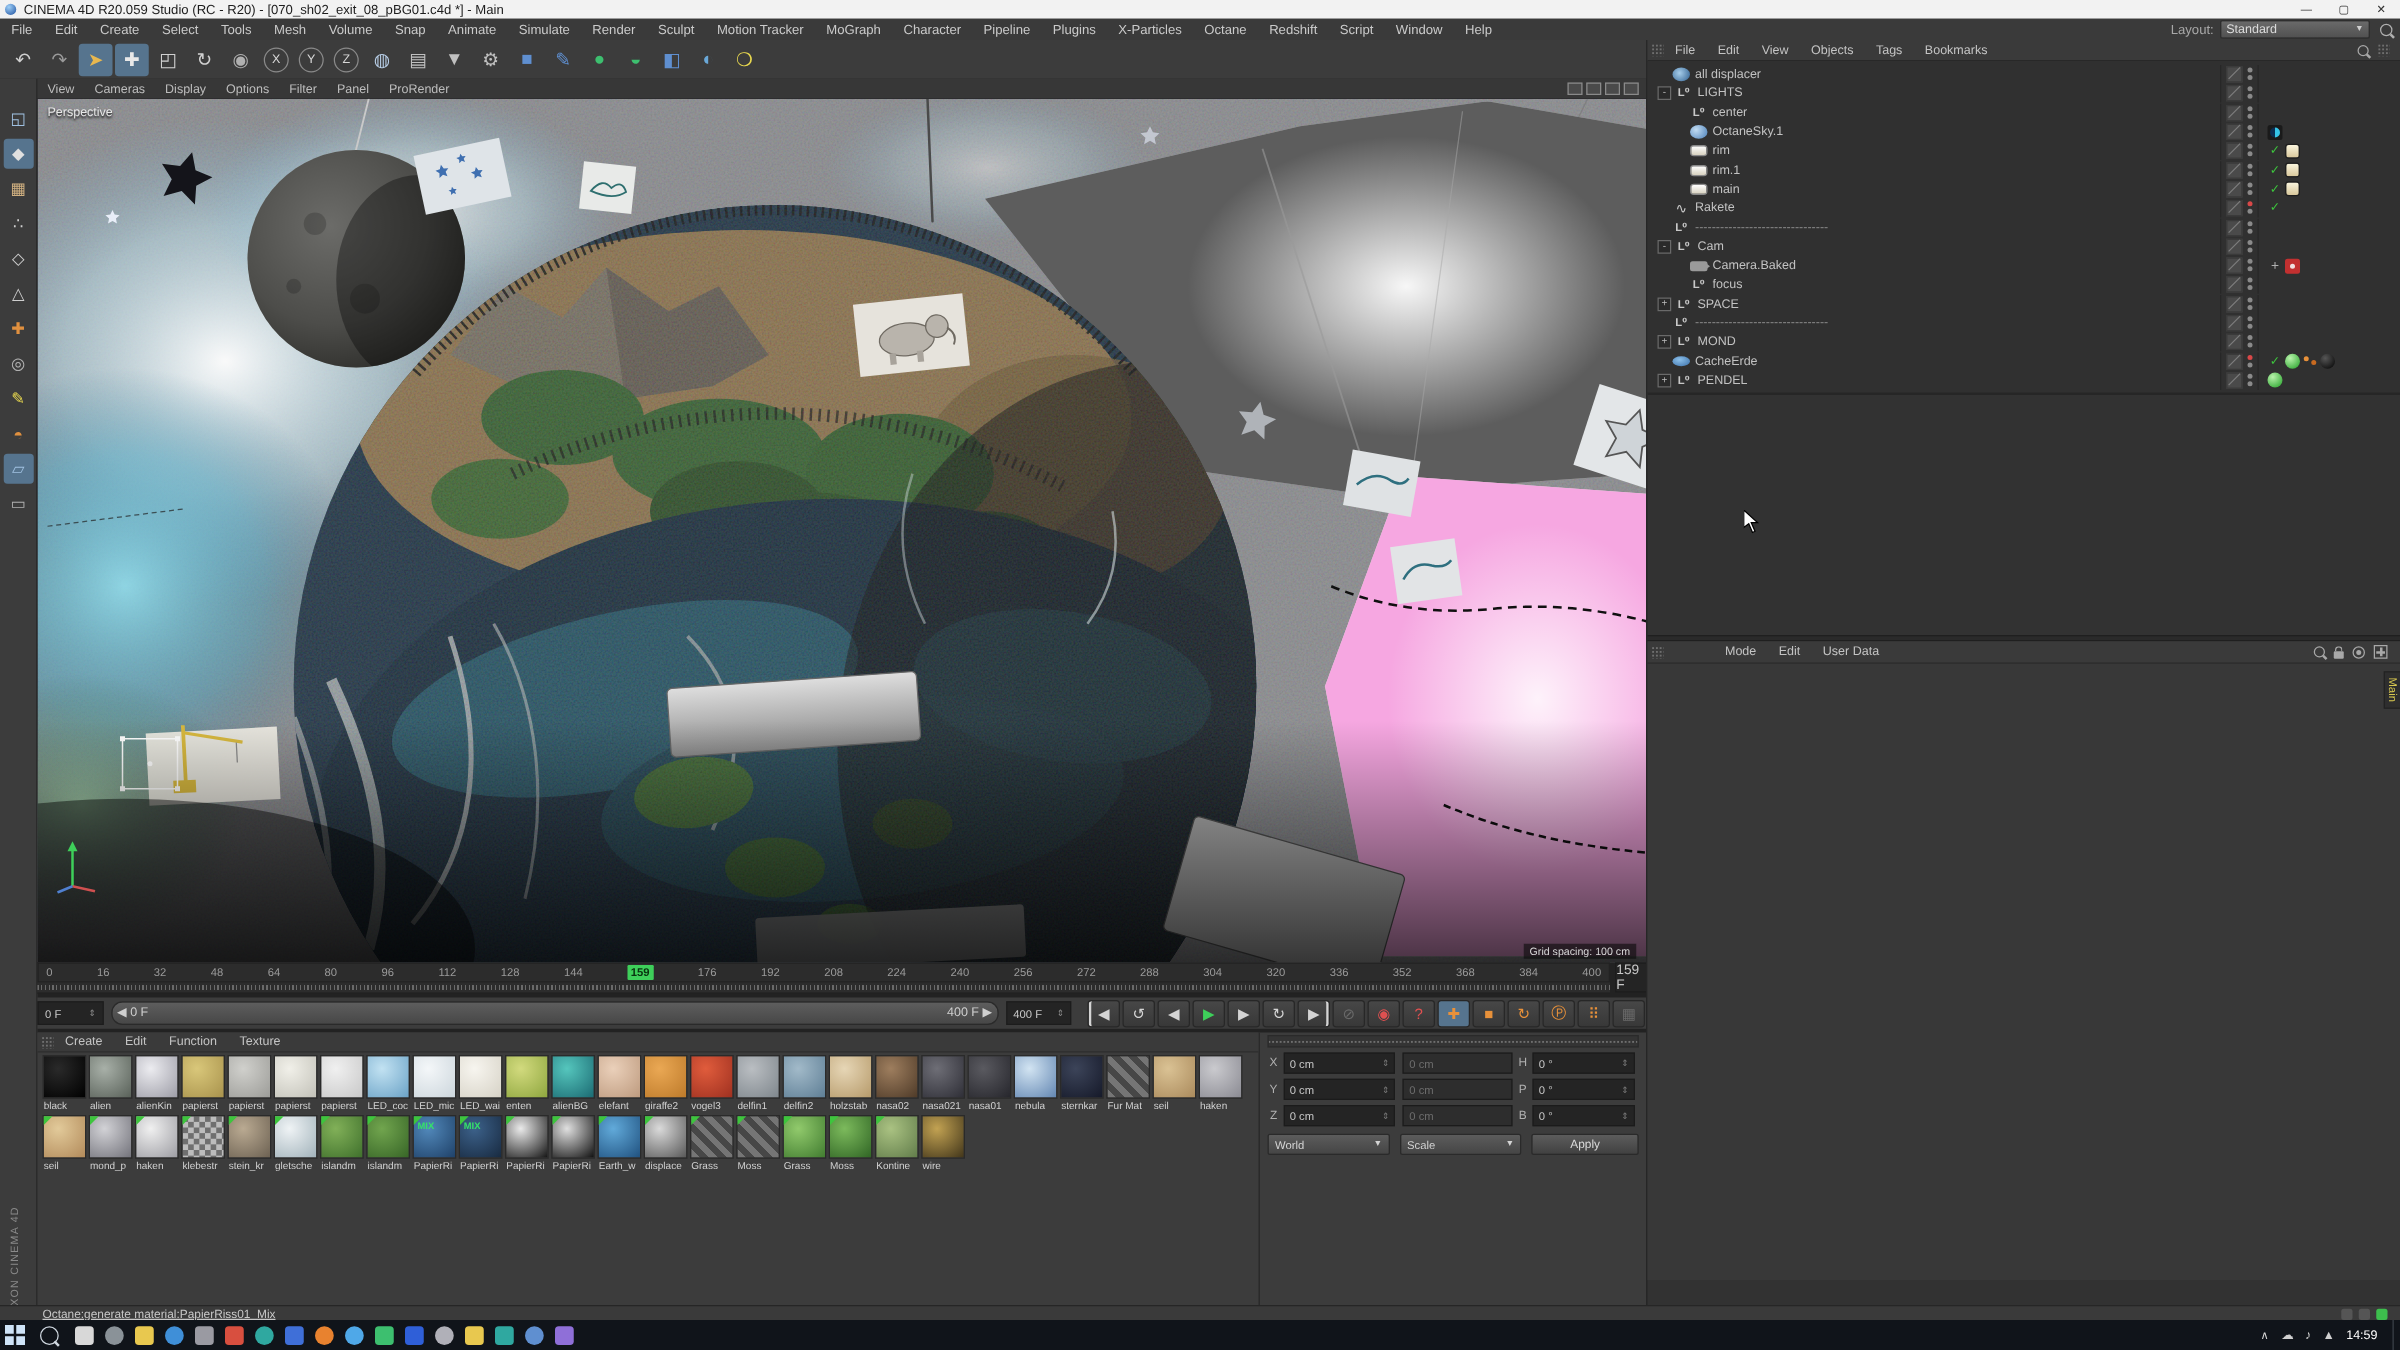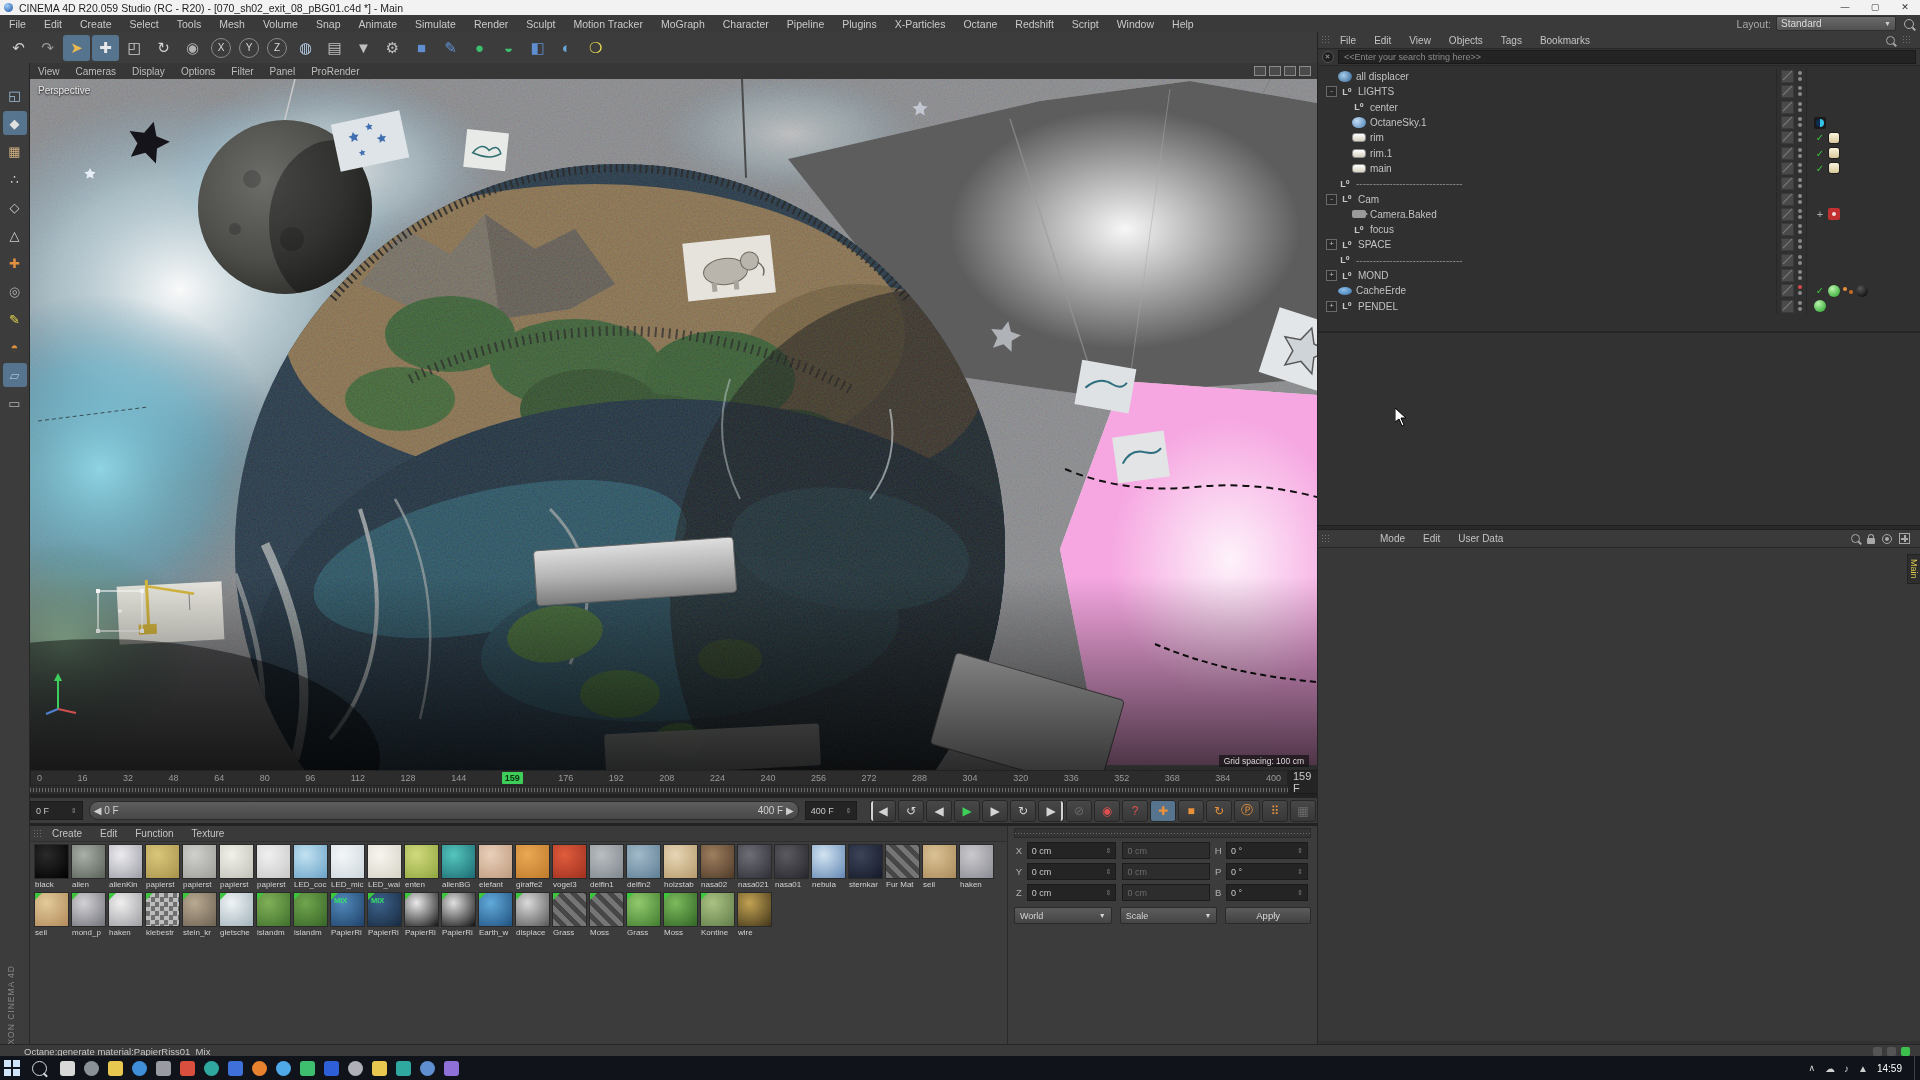--- a/index.html
+++ b/index.html
@@ -146,21 +146,21 @@
   .i-lock::before{content:"";position:absolute;left:1px;top:-4px;width:4px;height:3px;border:1.5px solid #a8a8a8;border-bottom:none;border-radius:3px 3px 0 0;}
   .i-target{width:8px;height:8px;border:1.5px solid #a8a8a8;border-radius:50%;position:relative;display:inline-block;}
   .i-target::before{content:"";position:absolute;left:2px;top:2px;width:4px;height:4px;border-radius:50%;background:#a8a8a8;}
   .i-plusbox{width:9px;height:9px;border:1px solid #a8a8a8;position:relative;display:inline-block;}
   .i-plusbox::before{content:"";position:absolute;left:4px;top:1px;width:1.5px;height:7px;background:#a8a8a8;}
   .i-plusbox::after{content:"";position:absolute;left:1px;top:4px;width:7px;height:1.5px;background:#a8a8a8;}
   .attrarea{height:493px;background:#383838;position:relative;}
   .sidetab{position:absolute;right:-1px;top:6px;writing-mode:vertical-rl;font-size:9px;color:#d8c84f;background:#2e2e2e;padding:4px 1px;border:1px solid #222;}
   
   .statusbar{left:0;top:1044px;width:1920px;height:12px;background:#3a3a3a;border-top:1px solid #262626;display:flex;align-items:center;font-size:9.5px;color:#c8c8c8;}
-  .statusbar .stext{margin-left:24px;text-decoration:underline;}
+  .statusbar .stext{margin-left:34px;text-decoration:underline;}
   .sicons{margin-left:auto;margin-right:10px;display:flex;align-items:center;}
   .sic{width:9px;height:9px;background:#555;margin-left:5px;border-radius:2px;}
   .sic.green{background:#3dbf4d;}
   
   .taskbar{left:0;top:1056px;width:1920px;height:24px;background:#10141a;display:flex;align-items:center;}
   .startbtn{width:24px;height:24px;display:flex;align-items:center;justify-content:center;position:relative;}
   .startbtn::before{content:"";width:7px;height:7px;background:#cfe4f8;box-shadow:9px 0 #cfe4f8,0 9px #cfe4f8,9px 9px #cfe4f8;position:absolute;left:4px;top:4px;}
   .searchcirc{width:13px;height:13px;border:1.5px solid #d0d8e0;border-radius:50%;margin:0 8px;position:relative;}
   .searchcirc::after{content:"";position:absolute;width:5px;height:1.5px;background:#d0d8e0;transform:rotate(45deg);left:10px;top:12px;}
   .apps{display:flex;align-items:center;}
@@ -862,24 +862,20 @@
         <span class="mitem">View</span>
         <span class="mitem">Objects</span>
         <span class="mitem">Tags</span>
         <span class="mitem">Bookmarks</span>
       </span>
     <span class="omicons">
       <span class="i-search"></span>
       <span class="grip" style="margin-left:7px"></span>
     </span>
   </div>
-  <div class="searchrow">
-    <span class="xcirc"></span>
-    <span class="searchfield">&lt;&lt;Enter your search string here&gt;&gt;</span>
-  </div>
   <div class="tree">
 
   <div class="trow" style="--d: 0;">
         <span class="exp"></span>
         <span class="oicon ic-displacer"></span>
         <span class="olabel">all displacer</span>
         <span class="visc">
           <span class="slashbox"></span>
           <span class="vdots"></span>
         </span>
@@ -947,20 +943,32 @@
         <span class="exp"></span>
         <span class="oicon ic-light"></span>
         <span class="olabel">main</span>
         <span class="visc">
           <span class="slashbox"></span>
           <span class="vdots"></span>
         </span>
         <span class="otags">
           <span class="tag t-check"></span>
           <span class="tag t-lighttag"></span>
+        </span>
+      </div>
+      <div class="trow" style="--d: 0;">
+        <span class="exp"></span>
+        <span class="oicon ic-spline"></span>
+        <span class="olabel">Rakete</span>
+        <span class="visc">
+          <span class="slashbox"></span>
+          <span class="vdots reddot"></span>
+        </span>
+        <span class="otags">
+          <span class="tag t-check"></span>
         </span>
       </div>
       <div class="trow dim" style="--d: 0;">
         <span class="exp"></span>
         <span class="oicon ic-null"></span>
         <span class="olabel">--------------------------------</span>
         <span class="visc">
           <span class="slashbox"></span>
           <span class="vdots"></span>
         </span>

